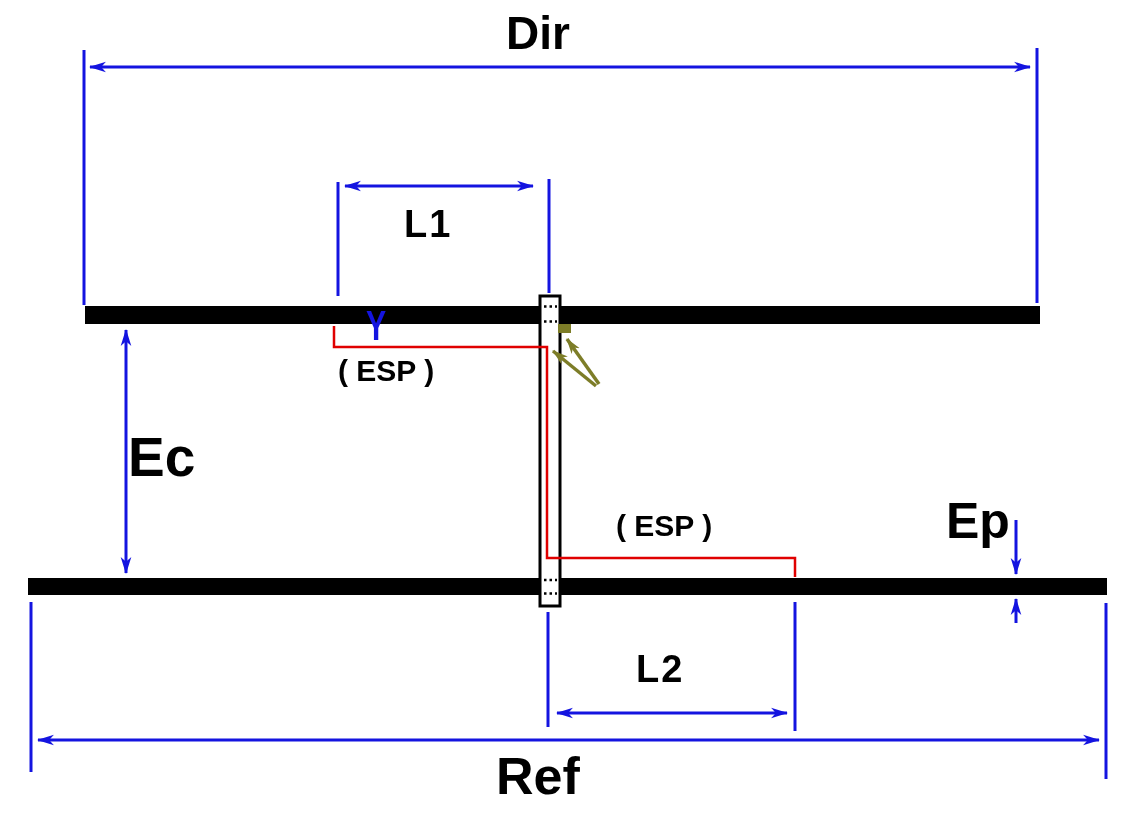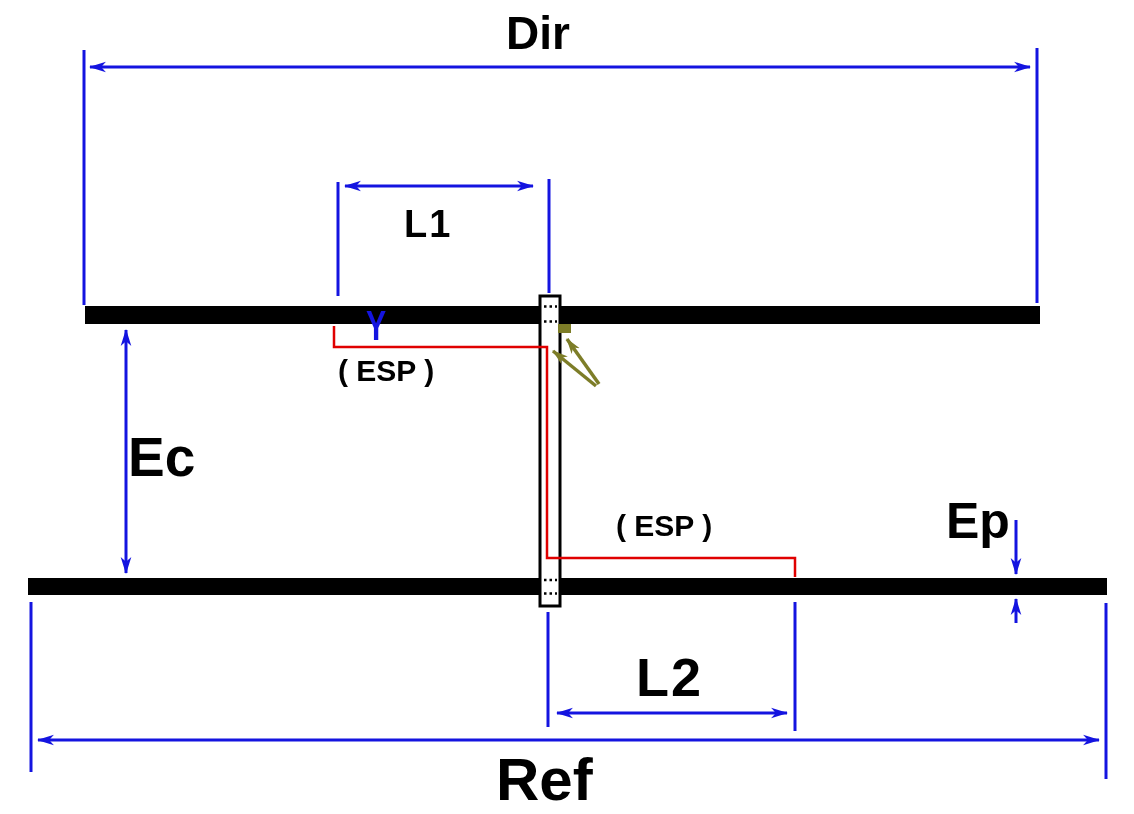--- a/index.html
+++ b/index.html
@@ -23,22 +23,22 @@
   .lbl{
     position:absolute;color:var(--element-black,#000);
     font-weight:700;white-space:pre;line-height:1;
   }
   .lbl-dir{left:506px;top:10px;font-size:46px;}
   .lbl-l1{left:404px;top:205px;font-size:38px;letter-spacing:2px;}
   .lbl-ec{left:128px;top:430px;font-size:55px;}
   .lbl-esp-top{left:338px;top:356px;font-size:30px;}
   .lbl-esp-bottom{left:616px;top:511px;font-size:30px;}
   .lbl-ep{left:946px;top:496px;font-size:50px;}
-  .lbl-l2{left:636px;top:650px;font-size:54px;letter-spacing:2px;}
-  .lbl-ref{left:496px;top:750px;font-size:60px;}
+  .lbl-l2{left:636px;top:650px;font-size:38px;letter-spacing:2px;}
+  .lbl-ref{left:496px;top:750px;font-size:52px;}
   .feed-note{
     position:absolute;left:602px;top:361px;
     color:var(--note-navy,#1b1b78);
     font-size:22px;font-weight:700;line-height:26px;white-space:pre;
   }
   .feed-note span{display:block;}
   .feed-y{
     position:absolute;left:366px;top:305px;
     color:var(--dimension-blue,#1414e0);
     font-size:42px;font-weight:700;line-height:1;

